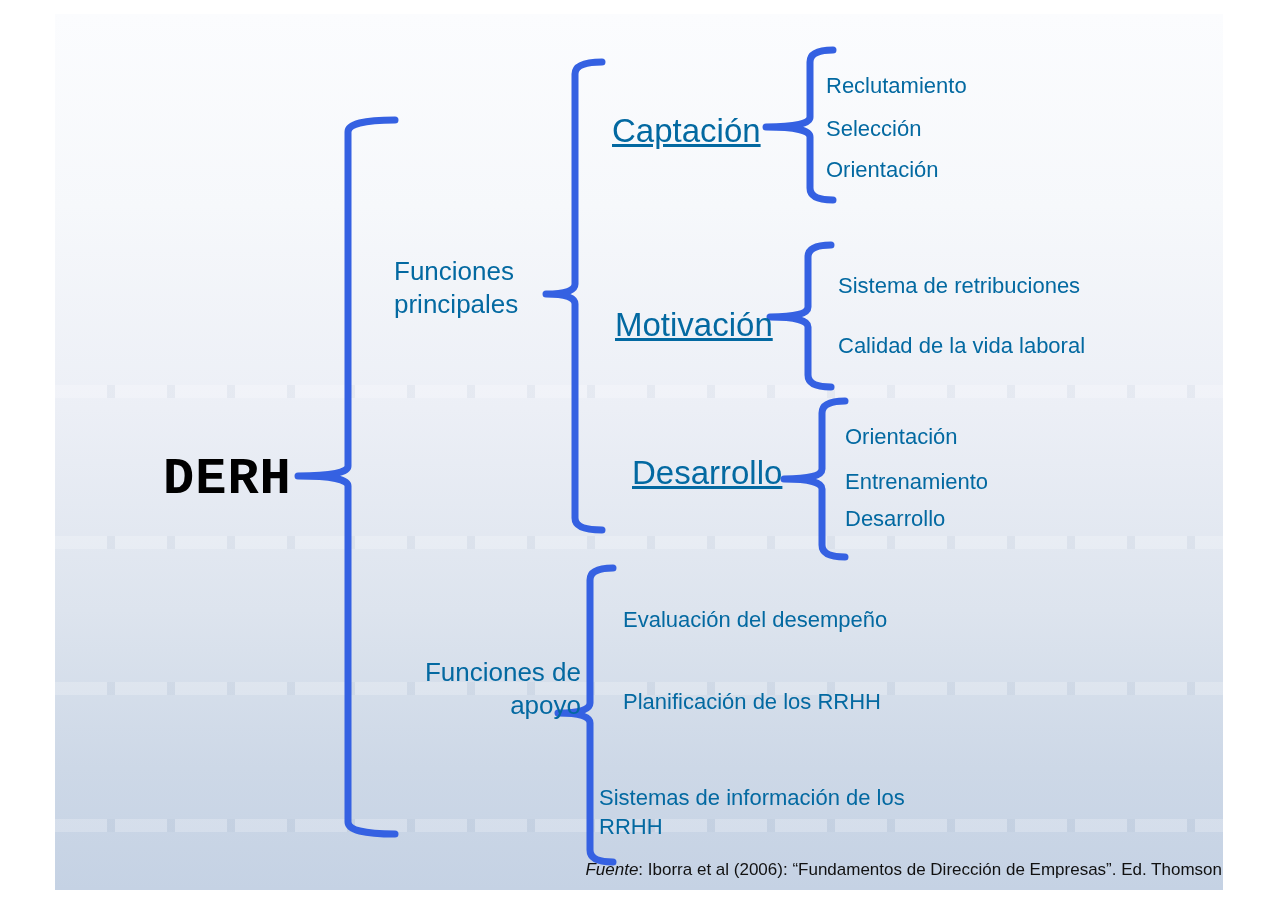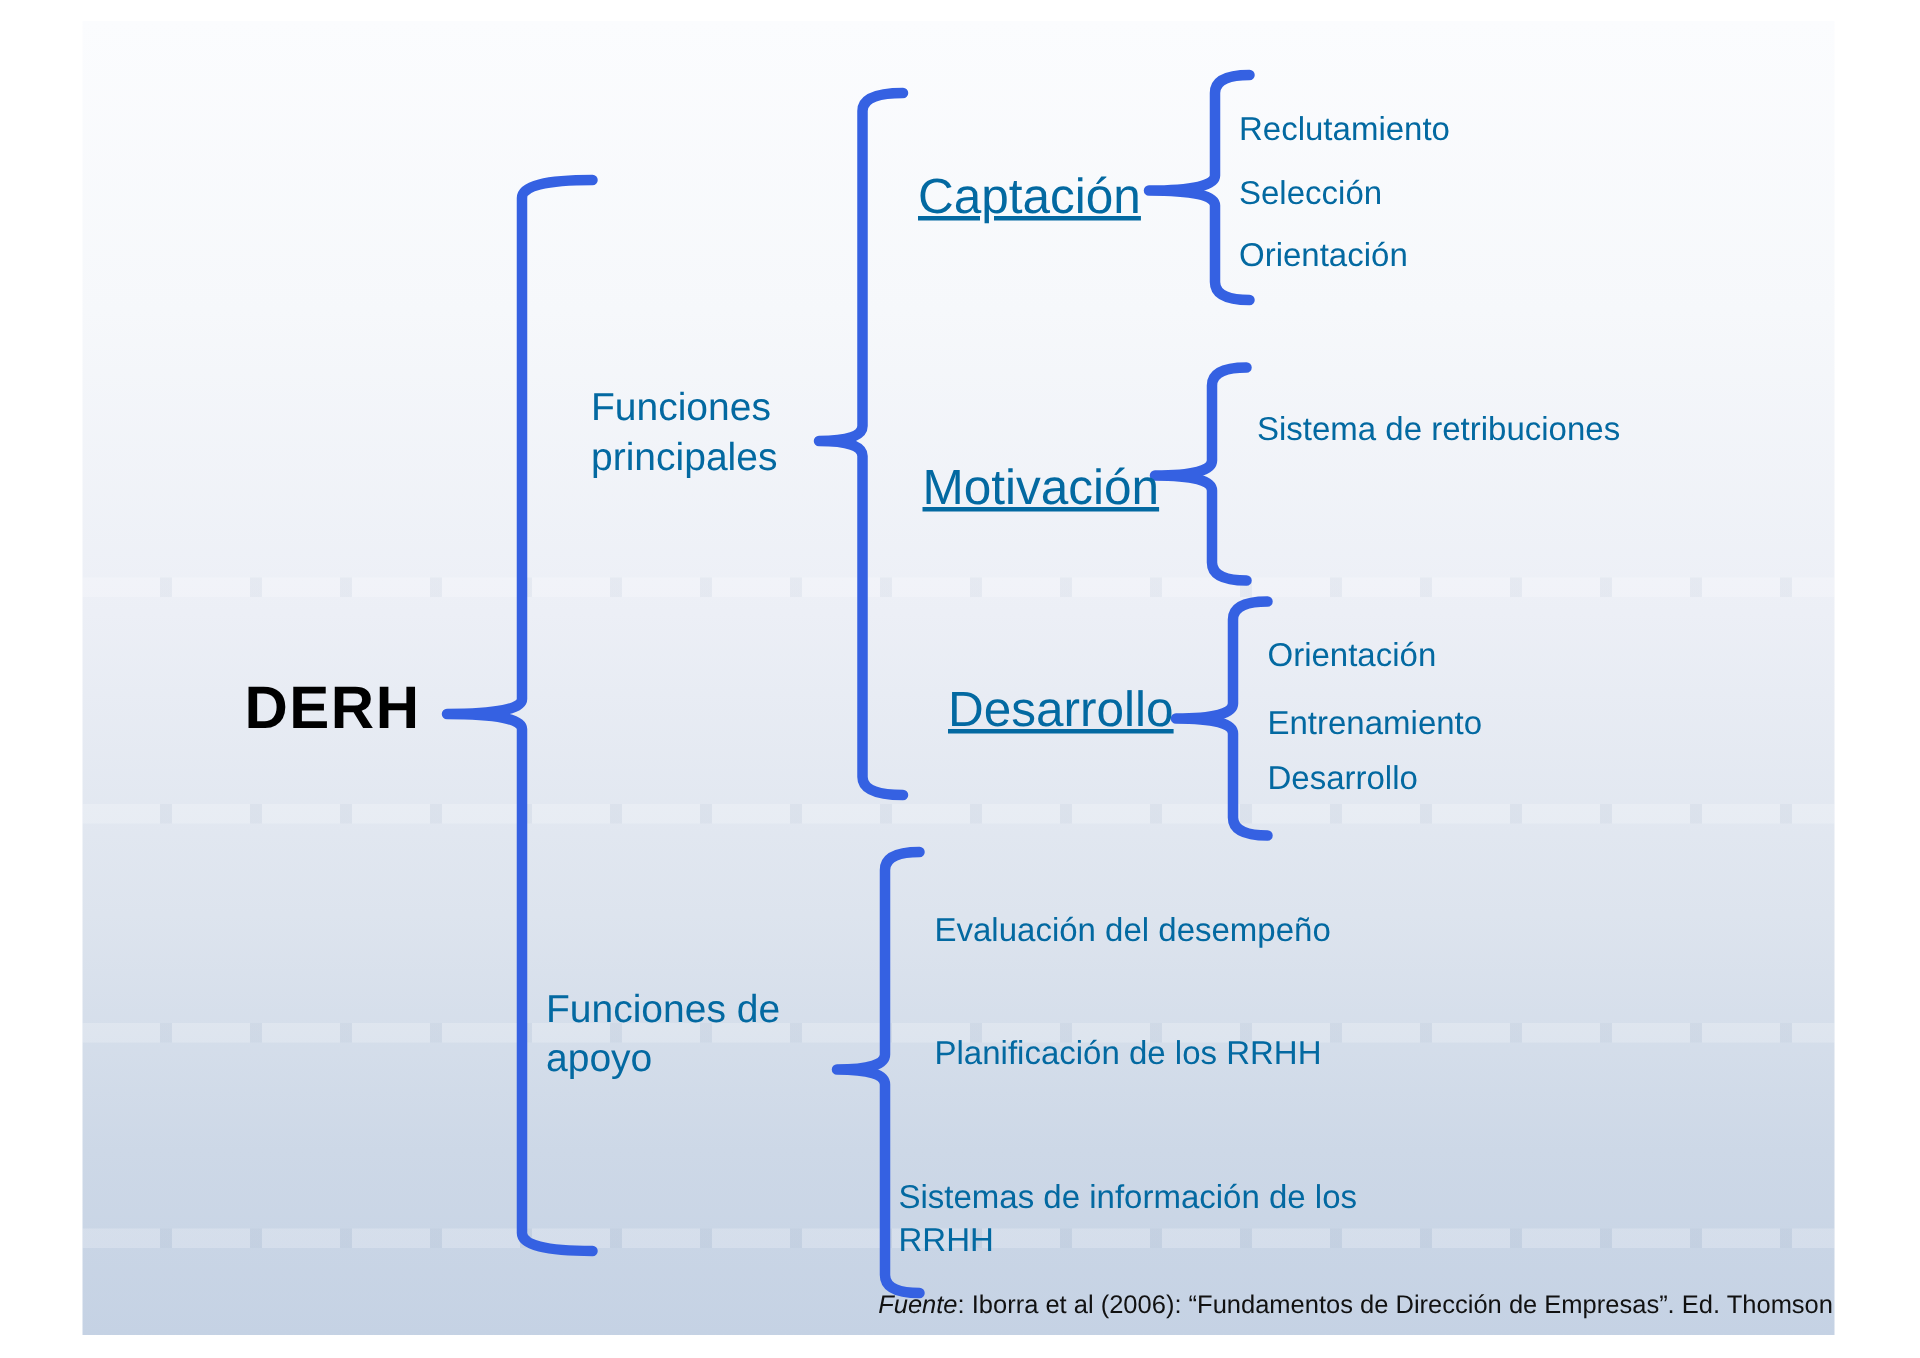--- a/index.html
+++ b/index.html
@@ -53,24 +53,25 @@
     stroke-width: 7;
     stroke-linecap: round;
     stroke-linejoin: round;
   }
   .txt {
     position: absolute;
     color: #0369a1;
     white-space: nowrap;
   }
   .root-label {
-    font-size: 40px;
+    font-size: 52px;
     font-weight: bold;
     color: #000000;
     letter-spacing: 1px;
+    font-family: Liberation Mono, monospace;
   }
   .branch-label {
     font-size: 26px;
     line-height: 33px;
     white-space: normal;
   }
   .mid-label {
     font-size: 33px;
     text-decoration: underline;
   }
@@ -111,31 +112,32 @@
     <path class="brace" d="M 602,62 Q 575,62 575,74 L 575,284 Q 575,294 546,294 Q 575,294 575,304 L 575,518 Q 575,530 602,530"></path>
     <path class="brace" d="M 833,50 Q 810,50 810,62 L 810,117 Q 810,127 766,127 Q 810,127 810,137 L 810,188 Q 810,200 833,200"></path>
     <path class="brace" d="M 831,245 Q 808,245 808,257 L 808,307 Q 808,317 770,317 Q 808,317 808,327 L 808,375 Q 808,387 831,387"></path>
     <path class="brace" d="M 845,401 Q 822,401 822,413 L 822,469 Q 822,479 784,479 Q 822,479 822,489 L 822,545 Q 822,557 845,557"></path>
     <path class="brace" d="M 613,568 Q 590,568 590,580 L 590,703 Q 590,713 558,713 Q 590,713 590,723 L 590,850 Q 590,862 613,862"></path>
   </svg>
 
   <div class="txt root-label" style="left:163px; top:450px;">DERH</div>
 
   <div class="txt branch-label" style="left:377px; top:255px; width:165px;margin-left:17px;">Funciones principales</div>
-  <div class="txt branch-label" style="left:364px; top:656px; width:195px;">Funciones de apoyo</div>
+  <div class="txt branch-label" style="left:386px; top:656px; width:195px;text-align:right;">Funciones de apoyo</div>
 
   <div class="txt mid-label" style="left:612px; top:112px;">Captación</div>
   <div class="txt mid-label" style="left:615px; top:306px;">Motivación</div>
   <div class="txt mid-label" style="left:632px; top:454px;">Desarrollo</div>
 
   <div class="txt leaf-label" style="left:826px; top:72px;">Reclutamiento</div>
   <div class="txt leaf-label" style="left:826px; top:115px;">Selección</div>
   <div class="txt leaf-label" style="left:826px; top:156px;">Orientación</div>
 
   <div class="txt leaf-label" style="left:838px; top:272px;">Sistema de retribuciones</div>
+  <div class="txt leaf-label" style="left:838px; top:332px;">Calidad de la vida laboral</div>
 
   <div class="txt leaf-label" style="left:845px; top:423px;">Orientación</div>
   <div class="txt leaf-label" style="left:845px; top:468px;">Entrenamiento</div>
   <div class="txt leaf-label" style="left:845px; top:505px;">Desarrollo</div>
 
   <div class="txt leaf-label" style="left:623px; top:606px;">Evaluación del desempeño</div>
   <div class="txt leaf-label" style="left:623px; top:688px;">Planificación de los RRHH</div>
   <div class="txt leaf-label leaf-wrap" style="left:599px; top:783px; width:350px;">Sistemas de información de los RRHH</div>
 
   <div class="footer-note">

